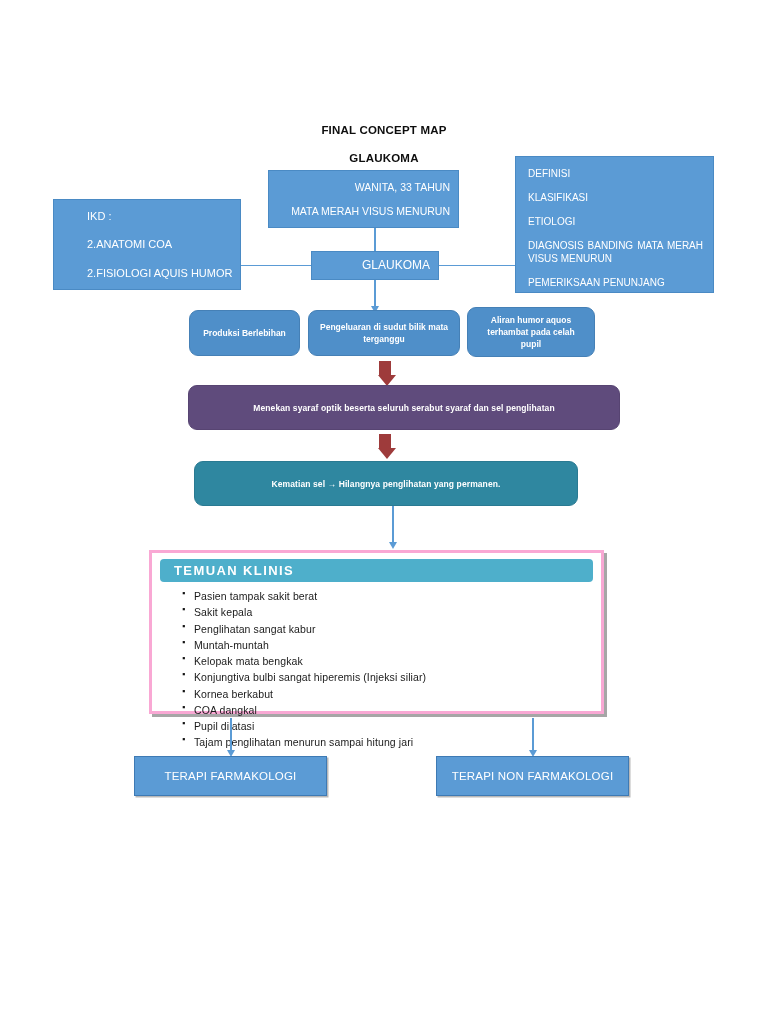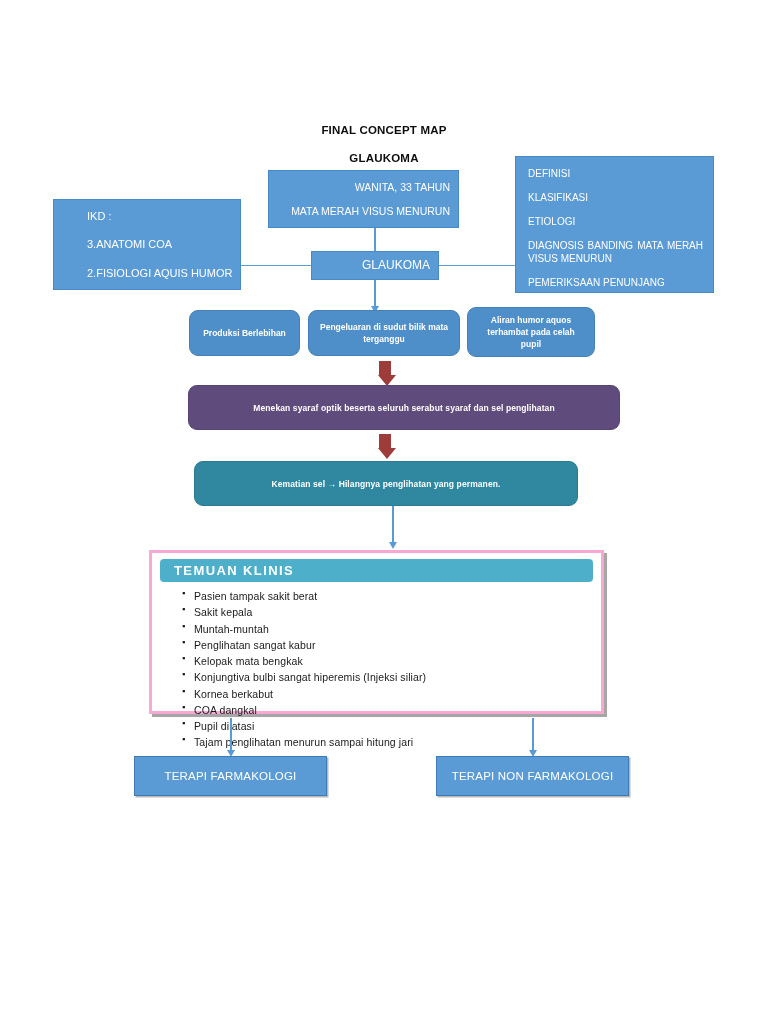--- a/index.html
+++ b/index.html
@@ -80,21 +80,21 @@
   <div class="abs bluebox center" style="left:268px;top:170px;width:191px;height:58px;">
     <div class="ln">WANITA,  33 TAHUN</div>
     <div class="ln" style="margin-top:10px;">MATA MERAH VISUS MENURUN</div>
   </div>
 
   <div class="abs ln-v" style="left:374.3px;top:228px;height:27px;"></div>
   <div class="abs arrow-dn" style="left:370.5px;top:254px;"></div>
 
   <div class="abs ikd" style="left:53px;top:199px;width:188px;height:91px;padding-left:33px;">
     <div class="ln">IKD :</div>
-    <div class="ln">3.ANATOMI COA</div>
+    <div class="ln">2.ANATOMI COA</div>
     <div class="ln">2.FISIOLOGI AQUIS HUMOR</div>
   </div>
 
   <div class="abs listbox" style="left:515px;top:156px;width:199px;height:137px;">
     <div class="item">DEFINISI</div>
     <div class="item">KLASIFIKASI</div>
     <div class="item">ETIOLOGI</div>
     <div class="item two">DIAGNOSIS  BANDING  MATA  MERAH VISUS MENURUN</div>
     <div class="item">PEMERIKSAAN PENUNJANG</div>
   </div>
@@ -128,22 +128,22 @@
   <div class="abs bar teal" style="left:194px;top:461px;width:384px;height:45px;">Kematian sel → Hilangnya penglihatan yang permanen.</div>
 
   <div class="abs ln-v" style="left:392.3px;top:506px;height:37px;"></div>
   <div class="abs arrow-dn" style="left:388.5px;top:542px;"></div>
 
   <div class="abs temuan" style="left:149px;top:550px;width:455px;height:164px;">
     <div class="temuan-head">TEMUAN KLINIS</div>
     <ul>
       <li>Pasien tampak sakit berat</li>
       <li>Sakit kepala</li>
+      <li>Penglihatan sangat kabur</li>
       <li>Muntah-muntah</li>
-      <li>Penglihatan sangat kabur</li>
       <li>Kelopak mata bengkak</li>
       <li>Konjungtiva bulbi sangat hiperemis (Injeksi siliar)</li>
       <li>Kornea berkabut</li>
       <li>COA dangkal</li>
       <li>Pupil dilatasi</li>
       <li>Tajam penglihatan menurun sampai hitung jari</li>
     </ul>
   </div>
 
   <div class="abs ln-v" style="left:230.3px;top:718px;height:33px;"></div>

